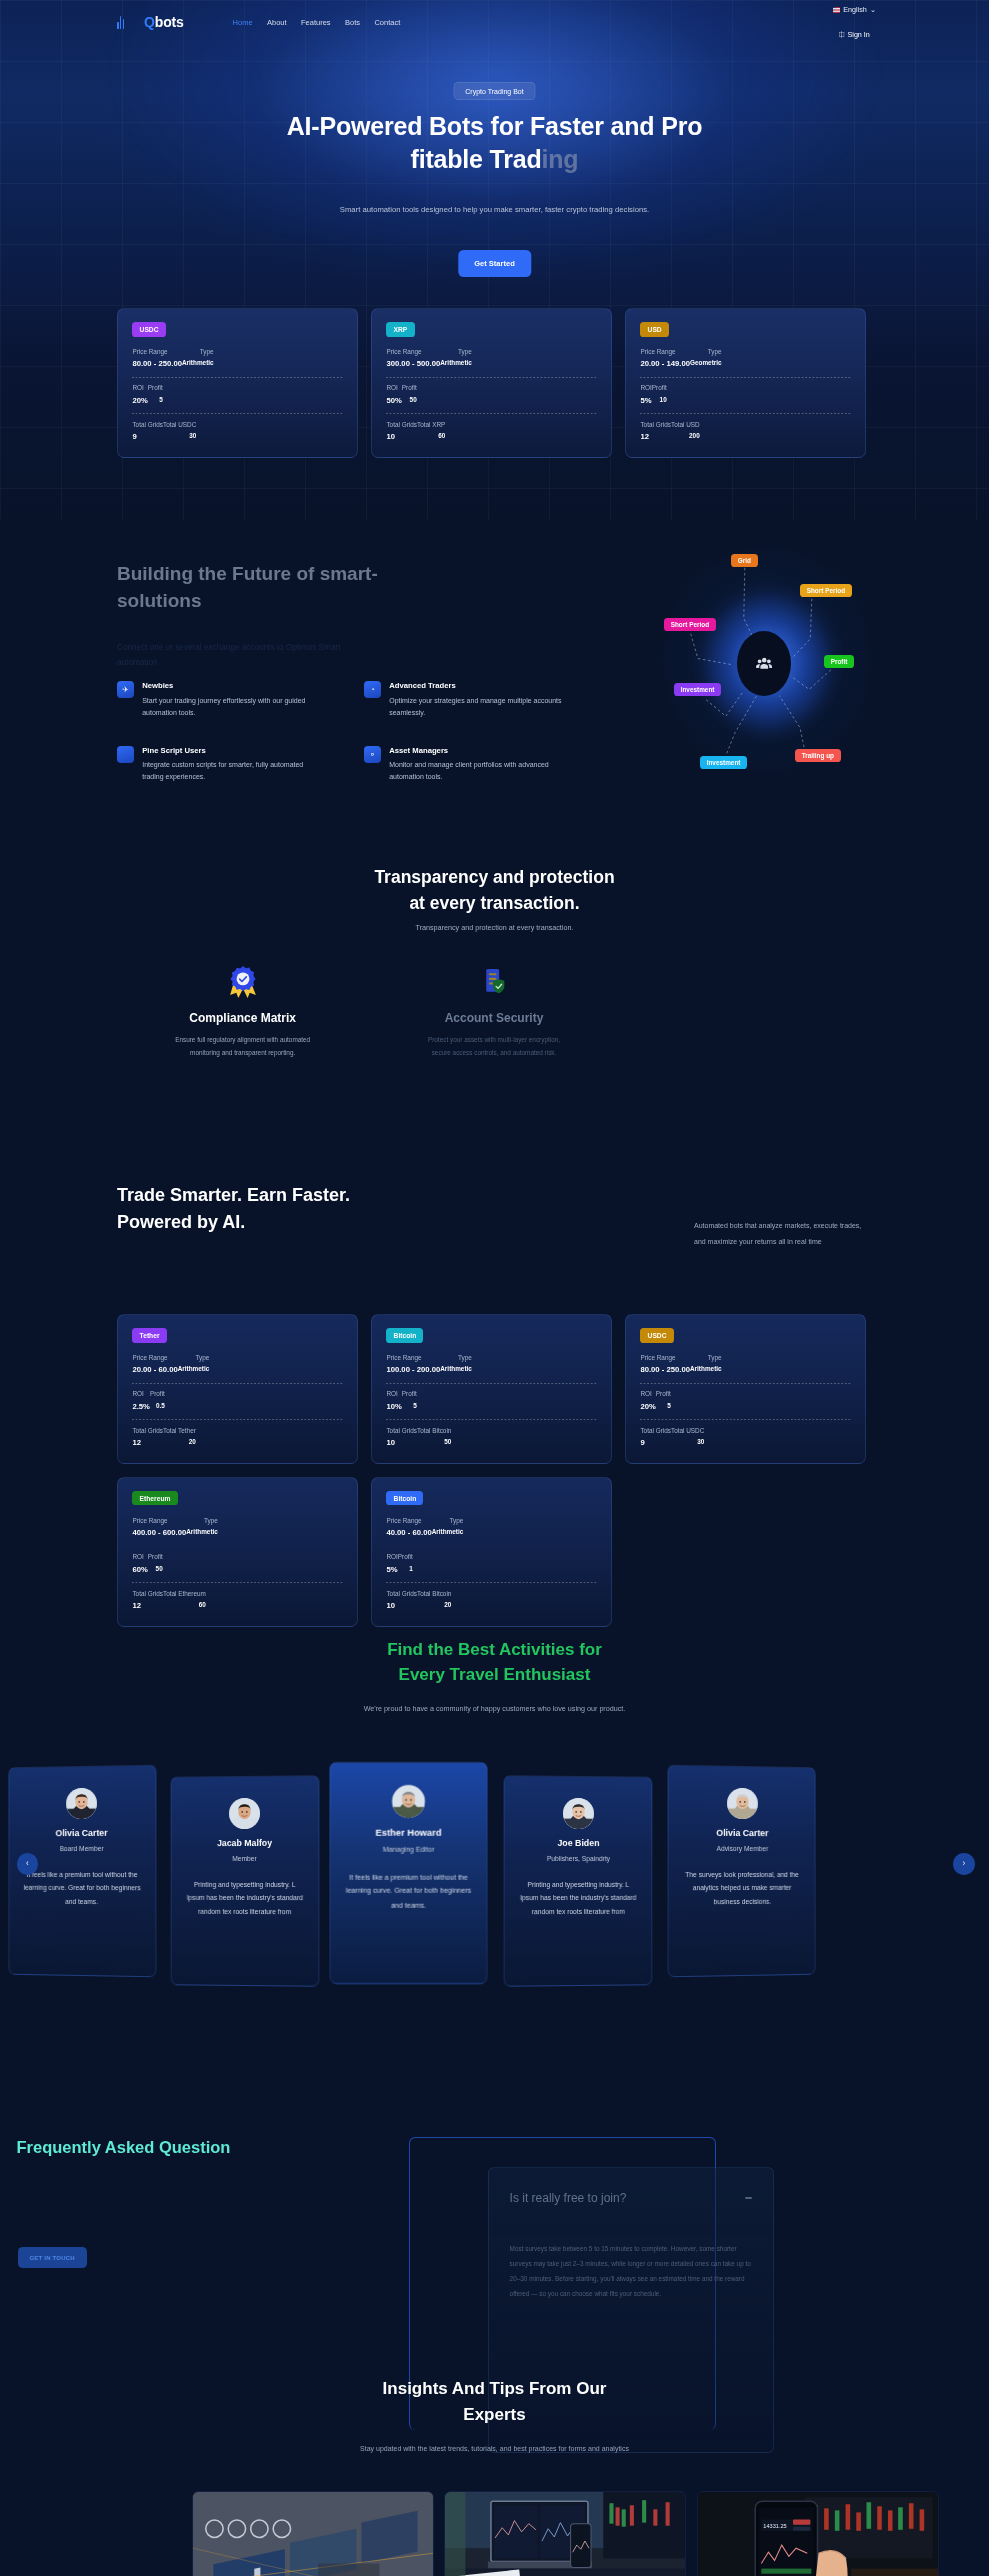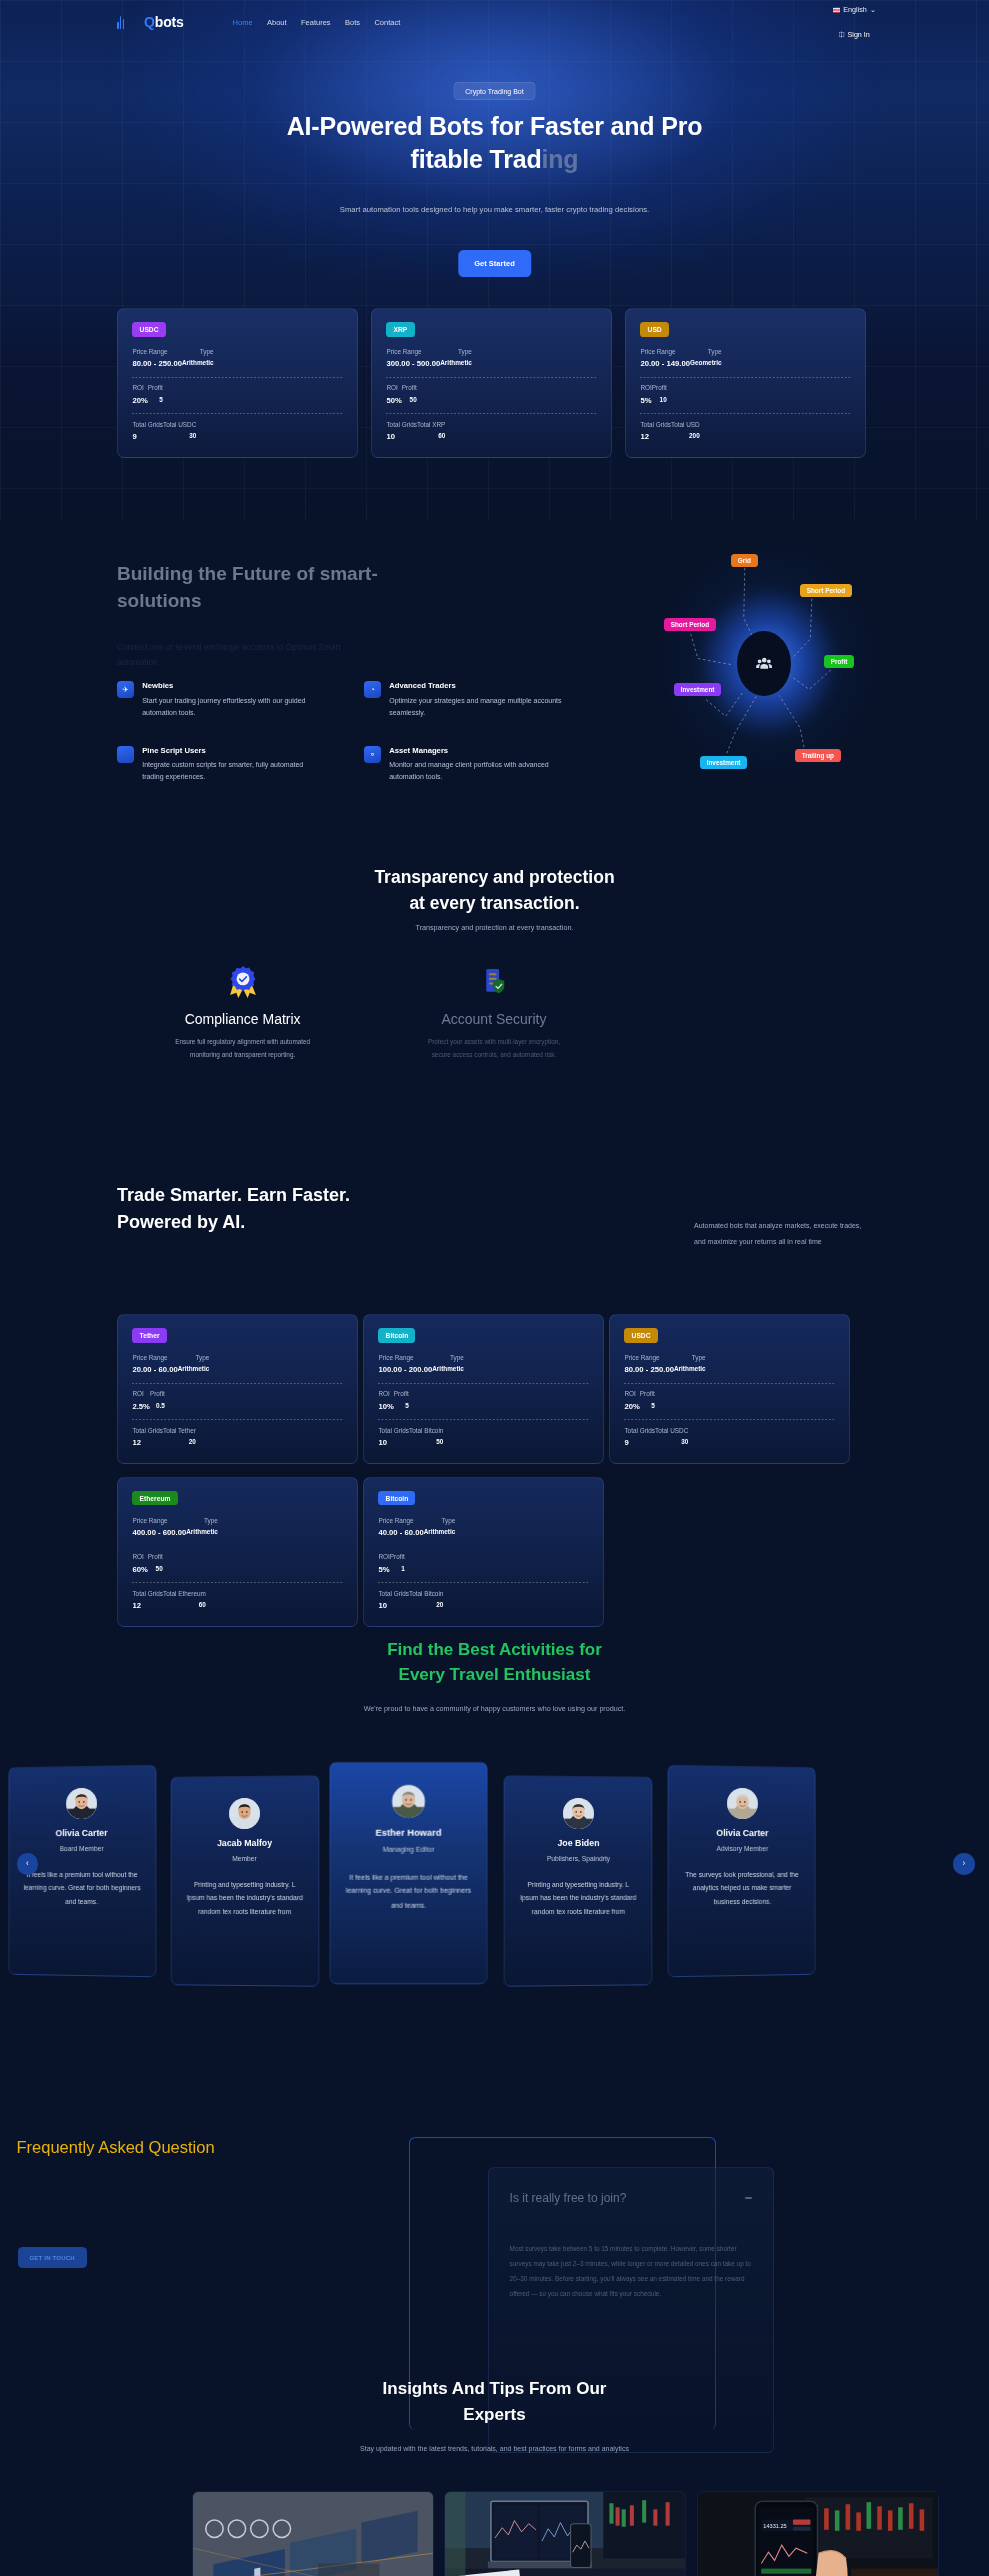--- a/index.html
+++ b/index.html
@@ -140,33 +140,33 @@
 
   
   .sec-trans{ position:absolute; top:835px; left:0; width:989px; height:258px; }
   .trans-title{ position:absolute; left:50%; top:30px; transform:translateX(-50%);
     width:515px; text-align:center; font-size:17.5px; line-height:1.48; font-weight:800; color:#ffffff; }
   .trans-sub{ position:absolute; left:50%; top:88px; transform:translateX(-50%);
     width:392px; text-align:center; font-size:7.2px; color:#9fadc6; }
   .trust-row{ position:absolute; left:117px; top:126px; width:754px; display:flex; gap:0; }
   .trust{ width:33.333%; text-align:center; }
   .trust .ic{ height:42px; display:flex; align-items:center; justify-content:center; }
-  .trust h4{ font-size:14px; font-weight:400; margin-top:8.2px; }
+  .trust h4{ font-size:12px; font-weight:700; margin-top:8.2px; }
   .trust p{ font-size:6.4px; line-height:2.0; margin-top:9.3px; width:147px; margin-left:auto; margin-right:auto; }
   .trust.a h4{ color:#ffffff; } .trust.a p{ color:#97a5bd; }
   .trust.b h4{ color:#6c7c96; } .trust.b p{ color:#4b5b75; }
 
   
   .sec-trade{ position:absolute; top:1118px; left:0; width:989px; height:500px; }
   .trade-title{ position:absolute; left:117px; top:64px; width:278px;
     font-size:18px; line-height:1.5; font-weight:800; color:#ffffff; }
   .trade-sub{ position:absolute; right:117px; top:100px; width:178px;
     font-size:7px; line-height:2.25; color:#9dabc3; }
   .trade-grid{ position:absolute; left:117px; top:196px; display:grid;
-    grid-template-columns:repeat(3, 241px); gap:13px 5px; }
+    grid-template-columns:repeat(3, 241px); gap:13px 13px; }
 
   
   .sec-testi{ position:absolute; top:1618px; left:0; width:989px; height:402px; }
   .testi-title{ position:absolute; left:50%; top:18.5px; transform:translateX(-50%);
     width:464px; text-align:center; font-size:17px; line-height:1.52; font-weight:800; color:#22c55e;}
   .testi-sub{ position:absolute; left:50%; top:84px; transform:translateX(-50%);
     width:319px; text-align:center; font-size:7.2px; line-height:1.95; color:#9aa8c0; }
   .carousel{ position:absolute; left:0; top:139px; width:989px; height:227px; }
   .tcard{
     position:absolute; top:0; width:149px; height:210px; border-radius:7.2px;
@@ -179,21 +179,21 @@
   .tcard .av svg{ width:31px; height:31px; display:block; }
   .tcard .nm{ font-size:8.8px; font-weight:800; color:#fff; margin-top:9.3px; }
   .tcard .rl{ font-size:6.7px; color:#c0cadb; margin-top:6.7px; }
   .tcard .tx{ font-size:6.7px; line-height:2.0; color:#cdd6e6; margin-top:16.5px; }
   .carnav{ position:absolute; width:21.6px; height:21.6px; border-radius:50%; background:#19459e;
     display:flex; align-items:center; justify-content:center; color:#fff; font-size:8.2px; cursor:pointer; }
 
   
   .sec-faq{ position:absolute; top:2020px; left:0; width:989px; height:330px; }
   .faq-title{ position:absolute; left:16.5px; top:114px; width:216px;
-    font-size:16.5px; line-height:1.58; font-weight:400; color:#eab308; }
+    font-size:16.5px; line-height:1.58; font-weight:700; color:#5eead4; }
   .faq-touch{ position:absolute; left:17.5px; top:227px; background:#1b4497; color:#4f86e8;
     border:none; border-radius:4.6px; padding:7.7px 12px; font-size:6px; font-weight:700;
     letter-spacing:0.2px; cursor:pointer; font-family:inherit; }
   .faq-outline{ position:absolute; left:409px; top:117px; width:307px; height:293px;
     border:0.5px solid #1d47a8; border-radius:6.2px; border-bottom:none; }
   .faq-card{ position:absolute; left:488px; top:147px; width:286px; height:286px;
     border:0.5px solid rgba(70,110,190,.20); border-radius:6.2px;
     background:linear-gradient(180deg, rgba(17,33,62,.55), rgba(10,21,44,.25));
     padding:23px 20.6px; }
   .faq-q{ display:flex; justify-content:space-between; align-items:center; }

